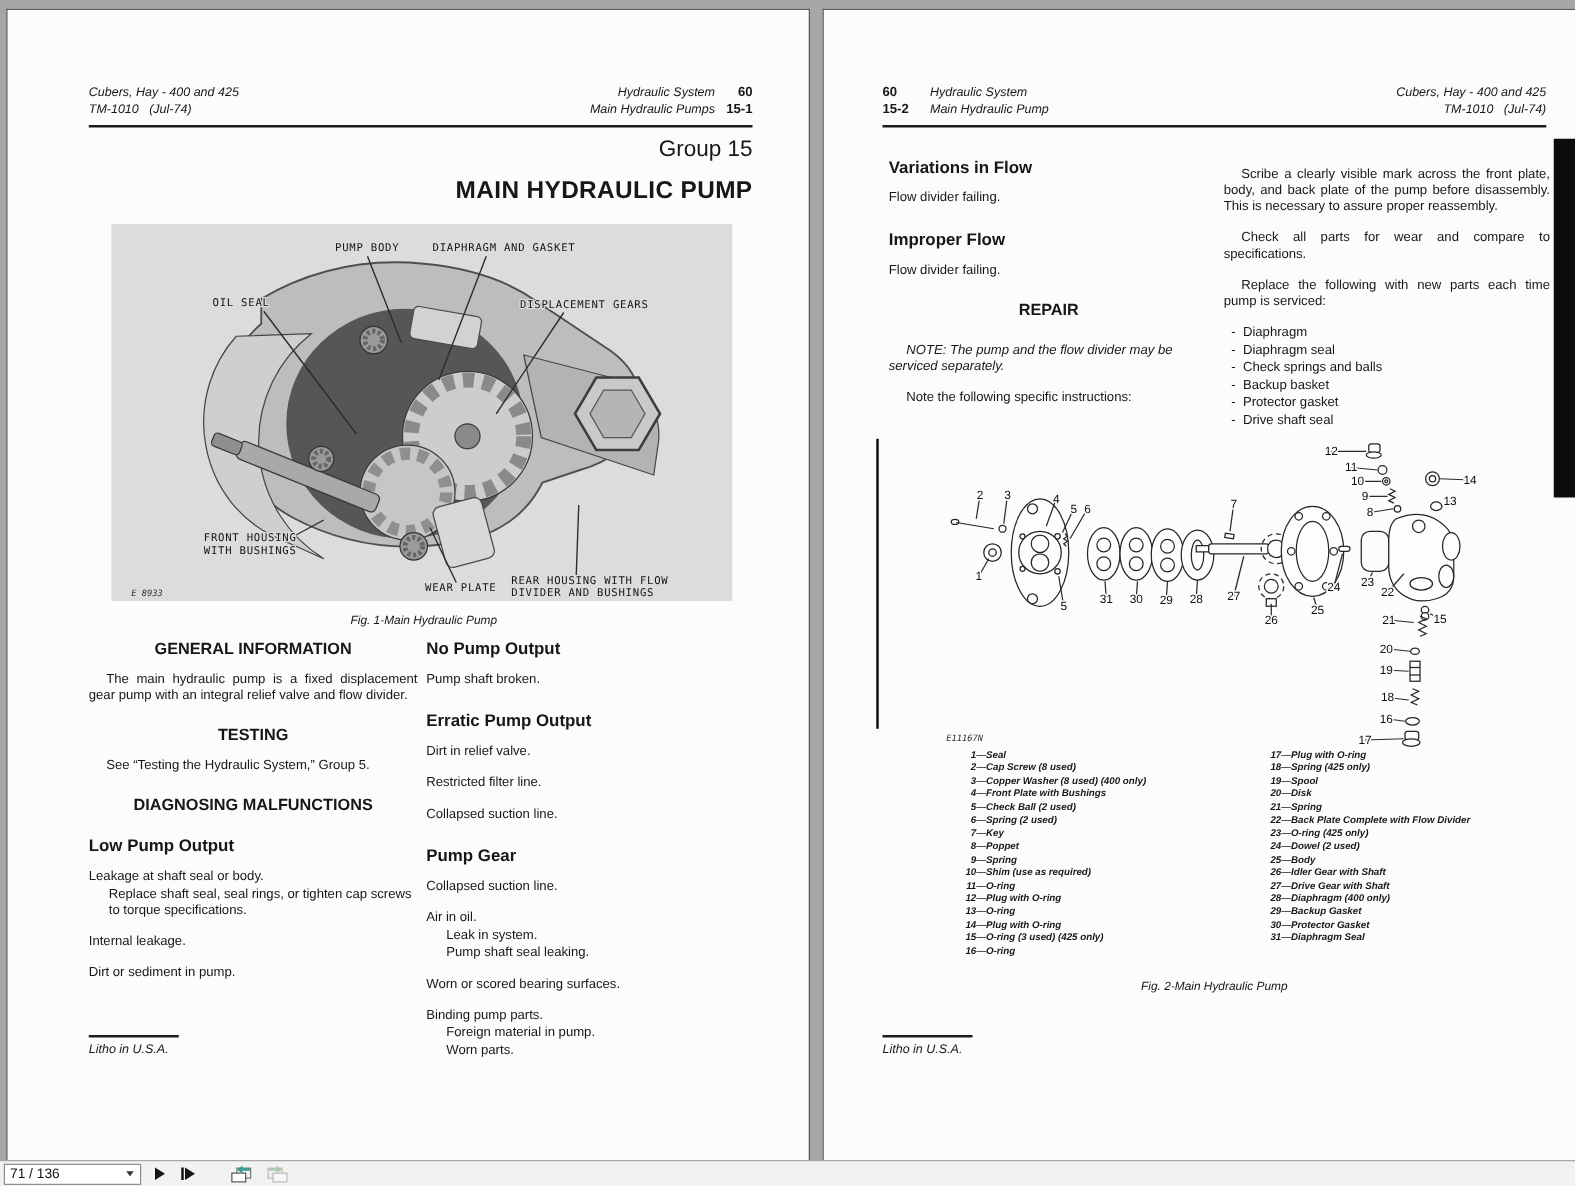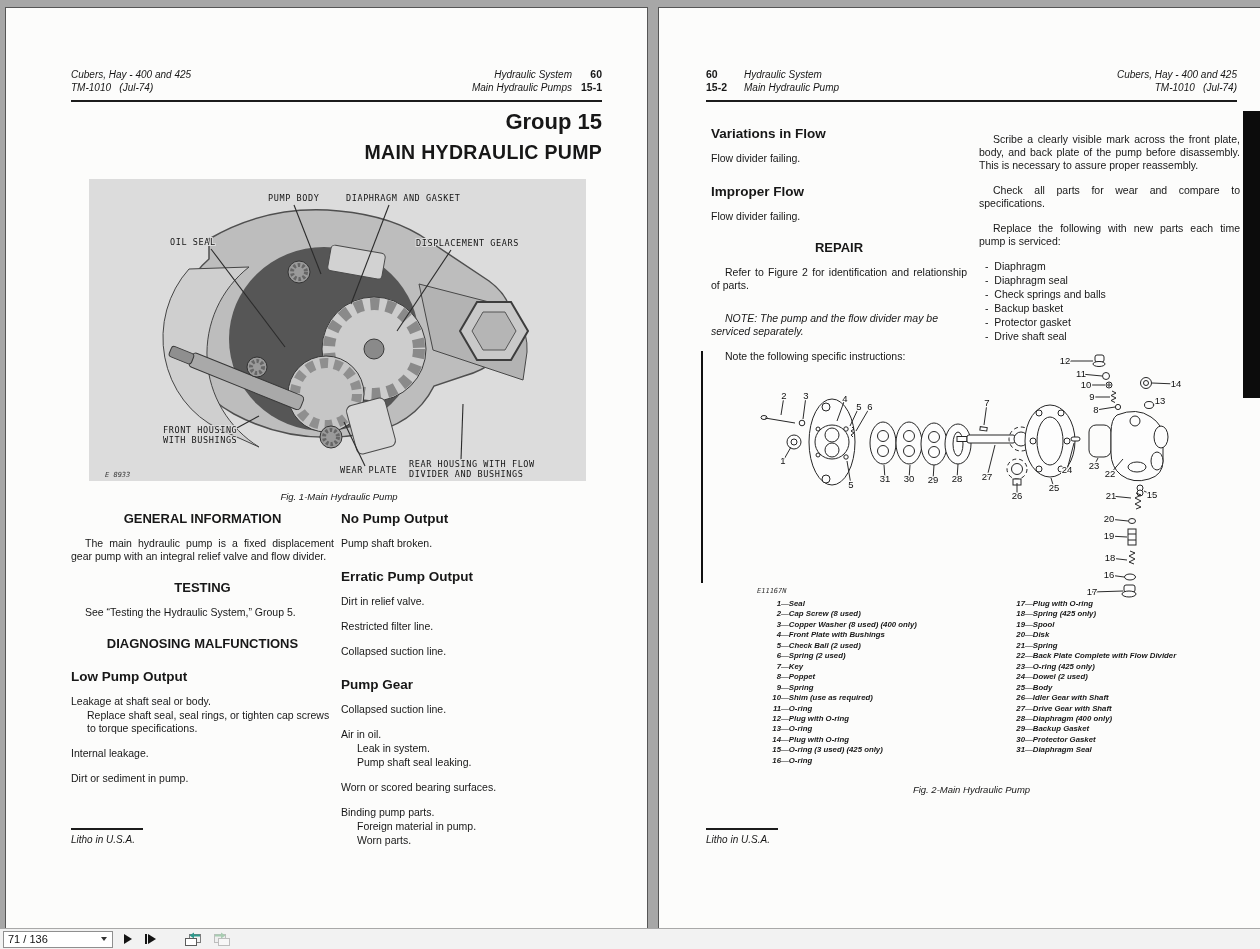--- a/index.html
+++ b/index.html
@@ -17,21 +17,21 @@
   .hdr .num{font-style:normal;font-weight:bold;font-size:10.5px;}
   .hdr-rowr{display:flex;justify-content:flex-end;gap:0;}
   .hdr-rowr .num{width:30px;text-align:right;}
   .hdr-left-nums{display:flex;gap:12px;}
   .hdr-left-nums .numcol{font-style:normal;font-weight:bold;width:26px;}
   .pre{white-space:pre;}
   .rule{position:absolute;top:92px;border-top:2px solid #1c1c1c;}
   .ruleL{left:65px;right:45px;}
   .ruleR{left:47px;right:23px;}
 
-  .gtitle{position:absolute;top:101px;right:45px;font-size:22px;font-weight:bold;}
+  .gtitle{position:absolute;top:101px;right:45px;font-size:18px;font-weight:normal;}
   .mtitle{position:absolute;top:133px;right:45px;font-size:19.5px;font-weight:bold;letter-spacing:.3px;}
 
   
   #fig1{position:absolute;left:83px;top:171px;}
   #fig1-labels text{font:8.5px "DejaVu Sans Mono",monospace;letter-spacing:.6px;fill:#151515;
     paint-order:stroke;stroke:#dcdcdc;stroke-width:2px;}
   #fig1-labels line{stroke:#2b2b2b;stroke-width:1.1;}
   .photo-code{font:italic 7px "DejaVu Sans Mono",monospace;fill:#333;}
   .caption{position:absolute;text-align:center;font-style:italic;font-size:9.5px;}
   .cap1{top:483px;left:65px;right:40px;}
@@ -219,21 +219,20 @@
         </div>
       </div>
       <div class="rule ruleR"></div>
 
       <div class="col colR1">
         <div class="blk" data-type="h"><span>Variations in Flow</span></div>
           <div class="blk" data-type="p"><span>Flow divider failing.</span></div>
           <div class="blk" data-type="h"><span>Improper Flow</span></div>
           <div class="blk" data-type="p"><span>Flow divider failing.</span></div>
           <div class="blk" data-type="hc"><span>REPAIR</span></div>
-          <div class="blk" data-type="pj"><span>Refer to Figure 2 for identification and relationship of parts.</span></div>
           <div class="blk" data-type="note"><span>NOTE: The pump and the flow divider may be serviced separately.</span></div>
           <div class="blk" data-type="pj"><span>Note the following specific instructions:</span></div>
       </div>
       <div class="col colR2">
         <div class="blk" data-type="pj"><span>Scribe a clearly visible mark across the front plate, body, and back plate of the pump before disassembly. This is necessary to assure proper reassembly.</span></div>
           <div class="blk" data-type="pj"><span>Check all parts for wear and compare to specifications.</span></div>
           <div class="blk" data-type="pj"><span>Replace the following with new parts each time pump is serviced:</span></div>
           <div class="blk" data-type="li"><span>Diaphragm</span></div>
           <div class="blk" data-type="li"><span>Diaphragm seal</span></div>
           <div class="blk" data-type="li"><span>Check springs and balls</span></div>

